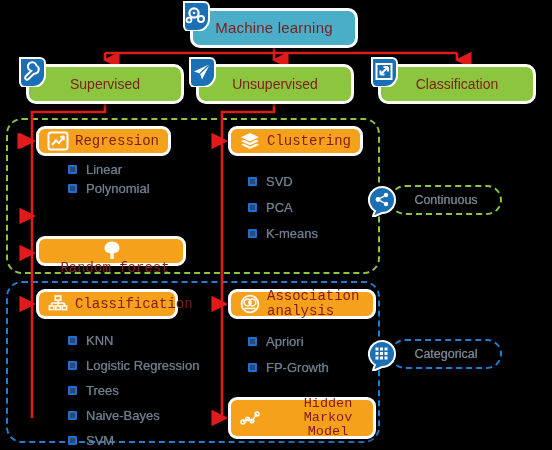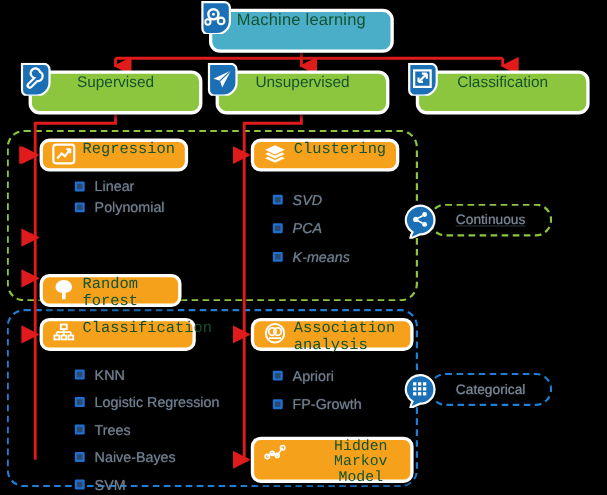--- a/index.html
+++ b/index.html
@@ -10,22 +10,22 @@
   }
   #stage{position:absolute;left:0;top:0;width:552px;height:450px;}
 
   
   #wires{position:absolute;left:0;top:0;width:552px;height:450px;pointer-events:none;}
 
   
   .node{
     position:absolute;box-sizing:border-box;
     border-radius:10px;
-    display:flex;align-items:flex-start;
-    color:#14532d;
+    display:flex;align-items:center;
+    color:#7f1d1d;
     box-shadow:0 2px 3px rgba(0,0,0,.55);
     border:3px solid #fff;
   }
   .node .lbl{line-height:1.05;}
 
   .teal{background:#4aaec9;}
   .green{background:#8cc63f;}
   .orange{background:#f5a11b;font-family:Liberation Mono, monospace;}
 
   
@@ -40,21 +40,21 @@
   #cat-sup{left:26px;width:158px;}
   #cat-uns{left:196px;width:158px;}
   #cat-rei{left:378px;width:158px;}
   .cat .lbl{font-size:14px;}
 
   
   .leaf{height:30px;border-radius:9px;padding-left:8px;}
   .leaf .lbl{font-size:14px;}
   #n-regression{left:36px;top:126px;width:135px;}
   #n-dtree{left:36px;top:201px;width:135px;}
-  #n-rforest{left:36px;top:249px;width:129px;}
+  #n-rforest{left:36px;top:236px;width:150px;flex-direction:column;}
   #n-classification{left:36px;top:289px;width:142px;}
   #n-clustering{left:228px;top:126px;width:135px;}
   #n-assoc{left:228px;top:289px;width:148px;}
   #n-hmm{left:228px;top:397px;width:148px;height:42px;gap:16px;}
   #n-hmm .lbl{font-size:13.5px;text-align:center;flex:1;}
 
   
   .gicon{
     width:22px;height:22px;flex:0 0 22px;margin-right:6px;
     display:flex;align-items:center;justify-content:center;
@@ -76,21 +76,21 @@
     border:2px solid #1f6fd0;background:#2b4a72;border-radius:1px;
     box-sizing:border-box;
   }
   .subtxt{
     font-size:13px;color:#6f7c8c;
     text-shadow:0 0 1px rgba(120,135,150,.8);
     white-space:nowrap;
   }
   #sub-regression{left:68px;top:160px;}
   #sub-clustering{left:248px;top:168px;}
-  #sub-clustering .subitem{height:26px;font-style:italic;}
+  #sub-clustering .subitem{height:26px;}
   #sub-classification{left:68px;top:328px;}
   #sub-classification .subitem{height:25px;}
   #sub-assoc{left:248px;top:328px;}
   #sub-assoc .subitem{height:26px;}
 
   
   .pill{
     position:absolute;box-sizing:border-box;
     height:30px;border-radius:15px;
     display:flex;align-items:center;justify-content:center;

